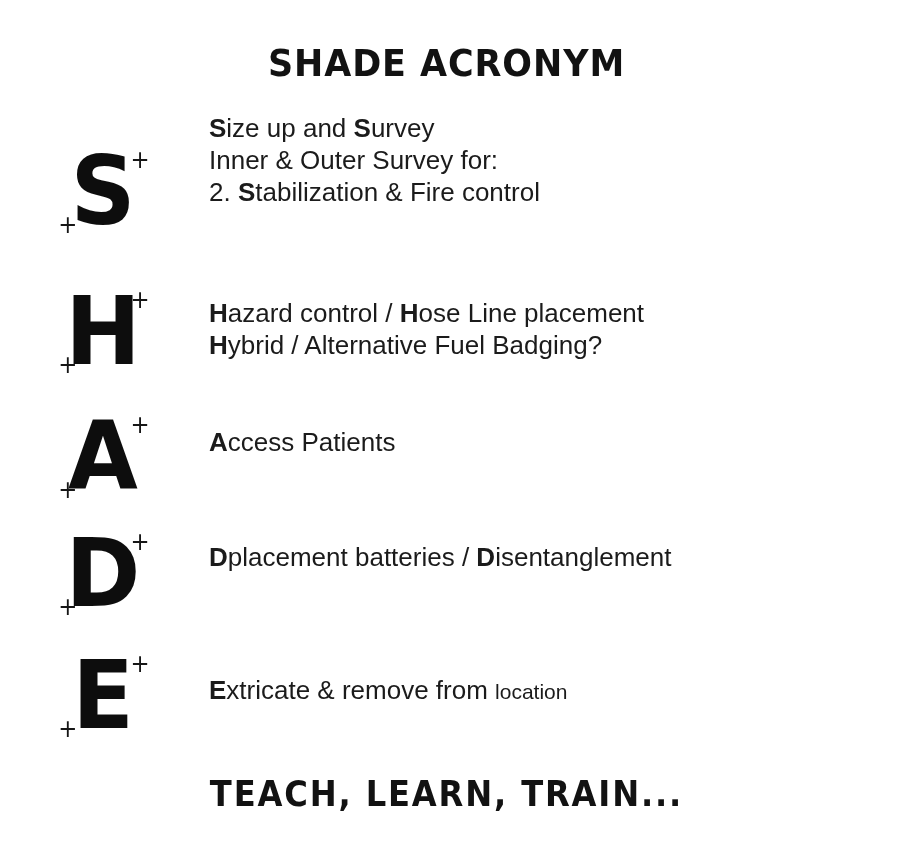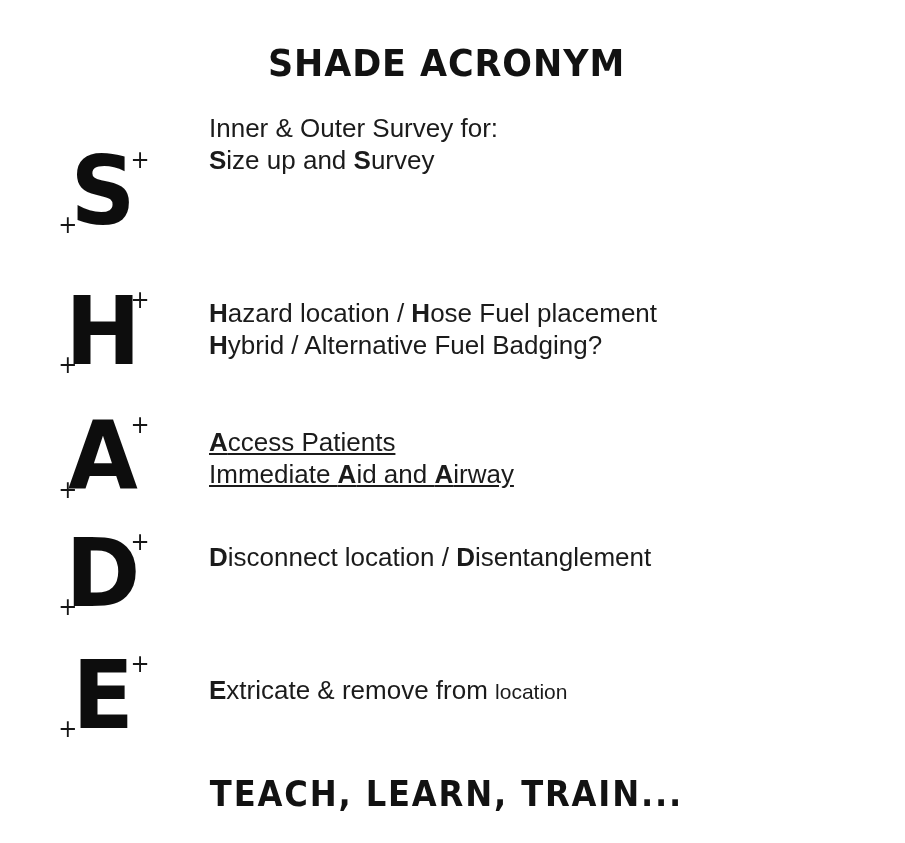--- a/index.html
+++ b/index.html
@@ -71,55 +71,55 @@
   .textblock {
     position: absolute;
     left: 209px;
     width: 640px;
     font-size: 26px;
     line-height: 32px;
     color: #1b1b1b;
   }
   .txt-s { top: 112px; }
   .txt-h { top: 297px; }
-  .txt-a { top: 426px; text-decoration: underline; }
+  .txt-a { top: 426px; }
   .txt-d { top: 541px; }
   .txt-e { top: 674px; }
   .line { white-space: nowrap; }
   .line .b { font-weight: bold; }
   .line .sm { font-size: 21px; }
 </style>
 </head>
 <body>
 
 <div class="page">
 
   <h1 class="sketch title">SHADE ACRONYM</h1>
 
   <div class="letter ltr-s">S</div>
   <div class="textblock txt-s">
+      <div class="line"><span class="b">S</span><span>ize up and </span><span class="b">S</span><span>urvey</span></div>
       <div class="line"><span>Inner &amp; Outer Survey for:</span></div>
-      <div class="line"><span class="b">S</span><span>ize up and </span><span class="b">S</span><span>urvey</span></div>
+      <div class="line"><span>2. </span><span class="b">S</span><span>tabilization &amp; Fire control</span></div>
     </div>
 
   <div class="letter ltr-h">H</div>
   <div class="textblock txt-h">
-      <div class="line"><span class="b">H</span><span>azard location / </span><span class="b">H</span><span>ose Fuel placement</span></div>
+      <div class="line"><span class="b">H</span><span>azard control / </span><span class="b">H</span><span>ose Line placement</span></div>
       <div class="line"><span class="b">H</span><span>ybrid / Alternative Fuel Badging?</span></div>
     </div>
 
   <div class="letter ltr-a">A</div>
   <div class="textblock txt-a">
       <div class="line"><span class="b">A</span><span>ccess Patients</span></div>
-      <div class="line"><span>Immediate </span><span class="b">A</span><span>id and </span><span class="b">A</span><span>irway</span></div>
     </div>
 
   <div class="letter ltr-d">D</div>
   <div class="textblock txt-d">
-      <div class="line"><span class="b">D</span><span>isconnect location / </span><span class="b">D</span><span>isentanglement</span></div>
+      <div class="line"><span class="b">D</span><span>placement batteries / </span><span class="b">D</span><span>isentanglement</span></div>
     </div>
 
   <div class="letter ltr-e">E</div>
   <div class="textblock txt-e">
       <div class="line"><span class="b">E</span><span>xtricate &amp; remove from </span><span class="sm">location</span></div>
     </div>
 
   <div class="sketch footer">TEACH, LEARN, TRAIN...</div>
 
 </div>

